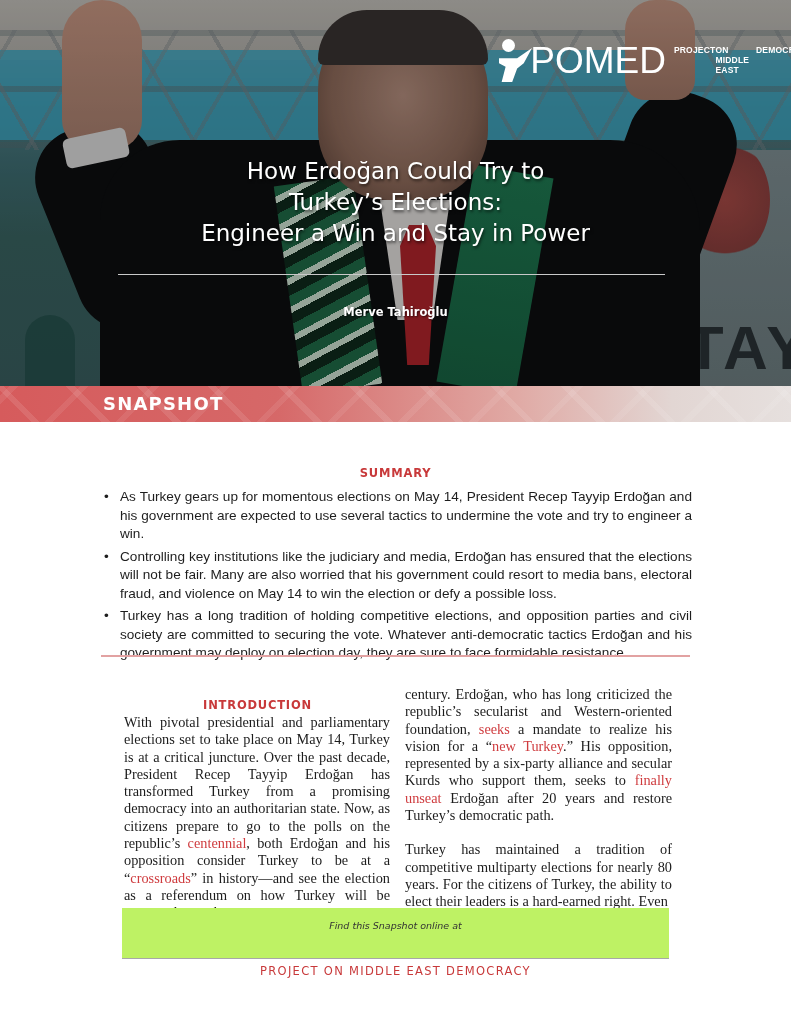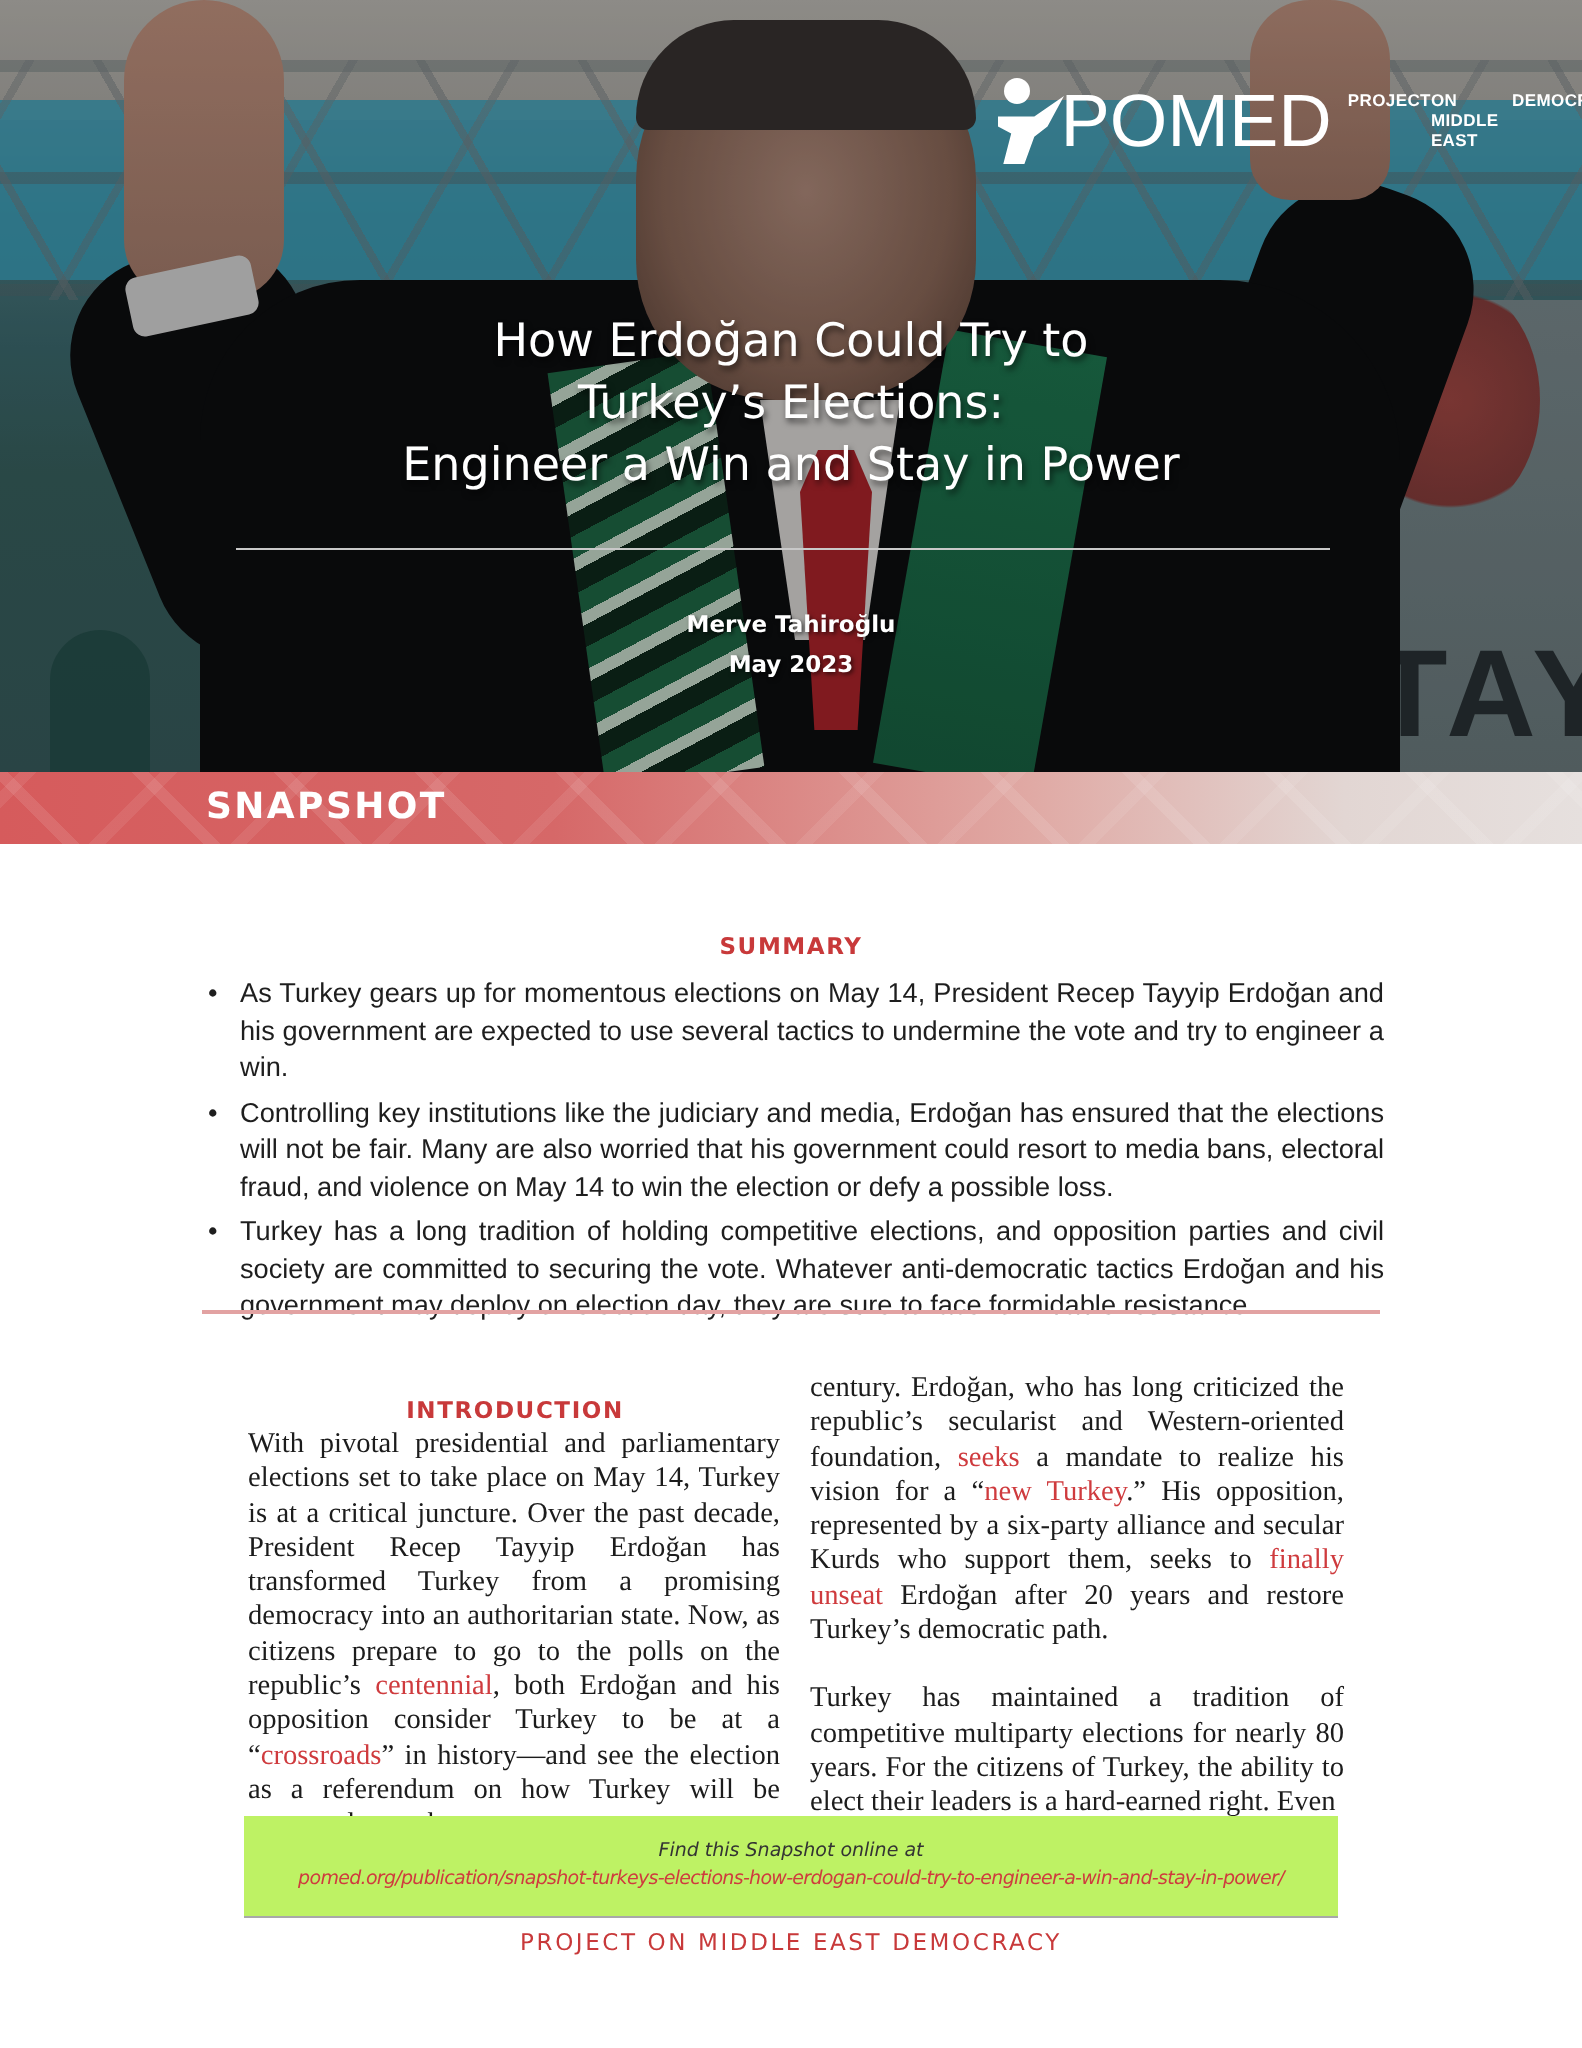--- a/index.html
+++ b/index.html
@@ -157,21 +157,20 @@
 </div>
 
 <h1 class="title">
   <span>How Erdoğan Could Try to</span>
   <span>Turkey’s Elections:</span>
   <span>Engineer a Win and Stay in Power</span>
 </h1>
 <div class="title-rule"></div>
 <div class="byline">
   <span>Merve Tahiroğlu</span>
-  <span>May 2023</span>
 </div>
 
 <div class="banner">
   <div class="pattern"></div>
   <span class="banner-label">SNAPSHOT</span>
 </div>
 
 <h2 class="summary-heading">SUMMARY</h2>
 <ul class="summary-list">
   <li>As Turkey gears up for momentous elections on May 14, President Recep Tayyip Erdoğan and his government are expected to use several tactics to undermine the vote and try to engineer a win.</li>
@@ -184,15 +183,14 @@
 <div class="col col-left">
   <p><span>With pivotal presidential and parliamentary elections set to take place on May 14, Turkey is at a critical juncture. Over the past decade, President Recep Tayyip Erdoğan has transformed Turkey from a promising democracy into an authoritarian state. Now, as citizens prepare to go to the polls on the republic’s </span><a class="link">centennial</a><span>, both Erdoğan and his opposition consider Turkey to be at a “</span><a class="link">crossroads</a><span>” in history—and see the election as a referendum on how Turkey will be governed over the next</span></p>
 </div>
 <div class="col col-right">
   <p><span>century. Erdoğan, who has long criticized the republic’s secularist and Western-oriented foundation, </span><a class="link">seeks</a><span> a mandate to realize his vision for a “</span><a class="link">new Turkey</a><span>.” His opposition, represented by a six-party alliance and secular Kurds who support them, seeks to </span><a class="link">finally unseat</a><span> Erdoğan after 20 years and restore Turkey’s democratic path.</span></p>
   <p>Turkey has maintained a tradition of competitive multiparty elections for nearly 80 years. For the citizens of Turkey, the ability to elect their leaders is a hard-earned right. Even</p>
 </div>
 
 <div class="online-box">
   <span class="online-label">Find this Snapshot online at</span>
-  <a class="online-url">pomed.org/publication/snapshot-turkeys-elections-how-erdogan-could-try-to-engineer-a-win-and-stay-in-power/</a>
 </div>
 <div class="footer-org">PROJECT ON MIDDLE EAST DEMOCRACY</div>
 
 </body></html>

